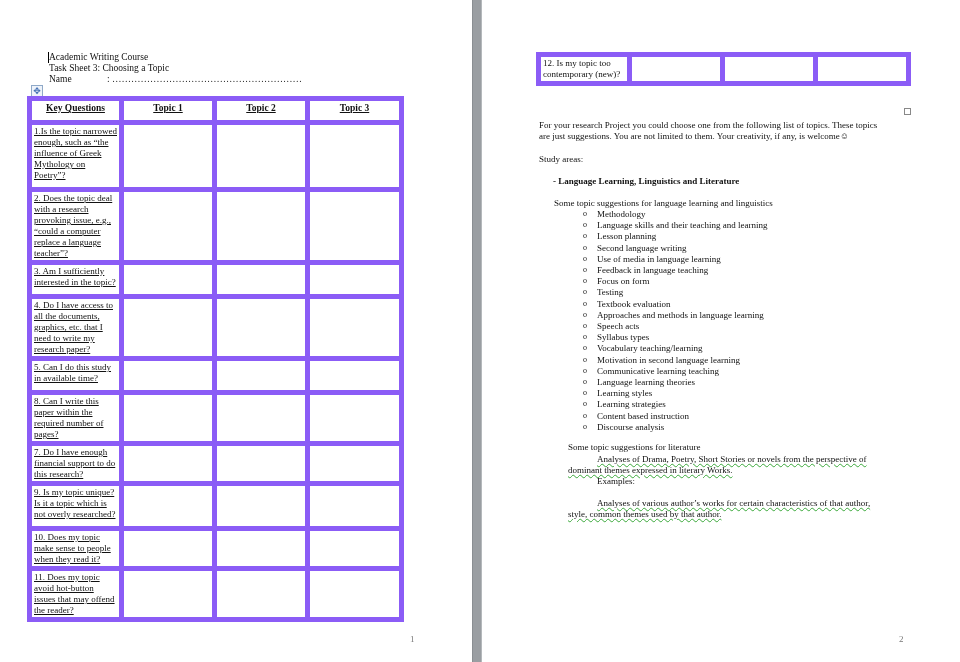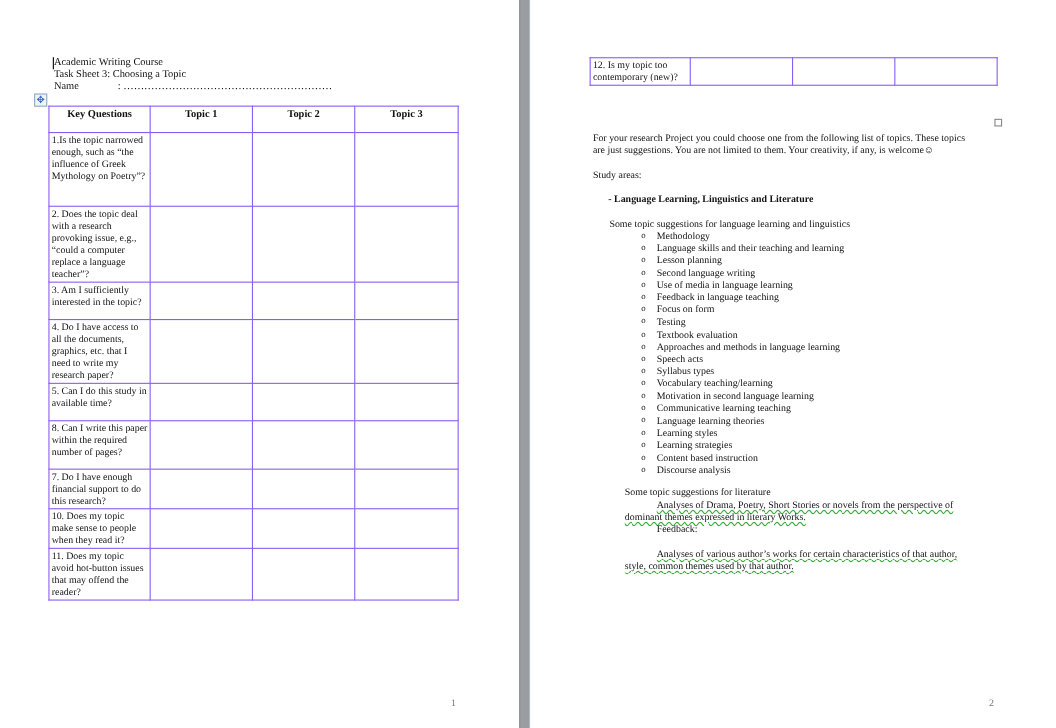--- a/index.html
+++ b/index.html
@@ -9,23 +9,23 @@
     position:relative;
   }
   .page { position:absolute; top:0; height:662px; background:#fff; }
   #page1 { left:0; width:472px; }
   #page2 { left:482px; width:478px; }
   .gutter { position:absolute; left:472px; top:0; width:10px; height:662px; background:#9a9ea2; border-left:1px solid #8a8e92; border-right:1px solid #b4b8bb; box-sizing:border-box; }
   .hdr { position:absolute; left:49px; font-size:9.5px; line-height:11px; white-space:nowrap; }
   .caret { position:absolute; left:48px; top:52px; width:1px; height:11px; background:#000; }
   .move-handle { position:absolute; left:31px; top:85px; width:10px; height:10px; border:1px solid #8fa9c8; background:#eef3fa; color:#3a6ab0; font-size:9px; line-height:10px; text-align:center; box-sizing:content-box; }
   table.q { position:absolute; border-collapse:collapse; table-layout:fixed; font-size:9px; line-height:11px; }
-  table.q td, table.q th { border:1px solid #8b5cf6; vertical-align:top; padding:1px 2px; overflow:hidden; }
+  table.q td, table.q th { border:5px solid #8b5cf6; vertical-align:top; padding:1px 2px; overflow:hidden; }
   table.q th { font-weight:bold; font-size:9.5px; text-align:center; padding-top:2px; }
-  #table1 { left:44px; top:96px; width:372px; }
+  #table1 { left:27px; top:96px; width:372px;text-decoration:underline; }
   #table2 { left:536px; top:52px; width:370px; }
   .resize-handle { position:absolute; left:904px; top:108px; width:5px; height:5px; border:1px solid #888; background:#fff; }
   .pnum { position:absolute; font-size:9px; color:#777; }
   .p2text { position:absolute; font-size:9px; line-height:11px; white-space:nowrap; }
   .ul { }
   .green { text-decoration:underline; text-decoration-style:wavy; text-decoration-color:#3aa83a; }
   ul.topics { position:absolute; left:583px; top:209px; margin:0; padding:0; list-style:none; font-size:9px; line-height:11.2px; }
   ul.topics li { position:relative; padding-left:14px; white-space:nowrap; }
   ul.topics li::before { content:"o"; position:absolute; left:0; top:-1px; font-size:8px; }
 </style>
@@ -89,20 +89,26 @@
           <td></td>
           <td></td>
           <td></td>
         </tr>
     <tr style="height:34px">
           <td>7. Do I have enough financial support to do this research?</td>
           <td></td>
           <td></td>
           <td></td>
         </tr>
+    <tr style="height:45px">
+          <td>9. Is my topic unique? Is it a topic which is not overly researched?</td>
+          <td></td>
+          <td></td>
+          <td></td>
+        </tr>
     <tr style="height:34px">
           <td>10. Does my topic make sense to people when they read it?</td>
           <td></td>
           <td></td>
           <td></td>
         </tr>
     <tr style="height:45px">
           <td>11. Does my topic avoid hot-button issues that may offend the reader?</td>
           <td></td>
           <td></td>
@@ -161,17 +167,17 @@
   <li>Language learning  theories</li>
   <li>Learning styles</li>
   <li>Learning strategies</li>
   <li>Content based instruction</li>
   <li>Discourse analysis</li>
 </ul>
 
 <div class="p2text ul" style="left:568px; top:442px;">Some topic suggestions for literature</div>
 <div class="p2text green" style="left:597px; top:454px;">Analyses of Drama, Poetry,  Short Stories or novels from the perspective of</div>
 <div class="p2text green" style="left:568px; top:465px;">dominant themes expressed in literary Works.</div>
-<div class="p2text" style="left:597px; top:476px;">Feedback:</div>
+<div class="p2text" style="left:597px; top:476px;">Examples:</div>
 <div class="p2text green" style="left:597px; top:498px;">Analyses of various author’s works for certain characteristics of that author,</div>
 <div class="p2text green" style="left:568px; top:509px;">style, common themes used by that author.</div>
 
 <div class="pnum" style="left:899px; top:634px;">2</div>
 
 </body></html>

